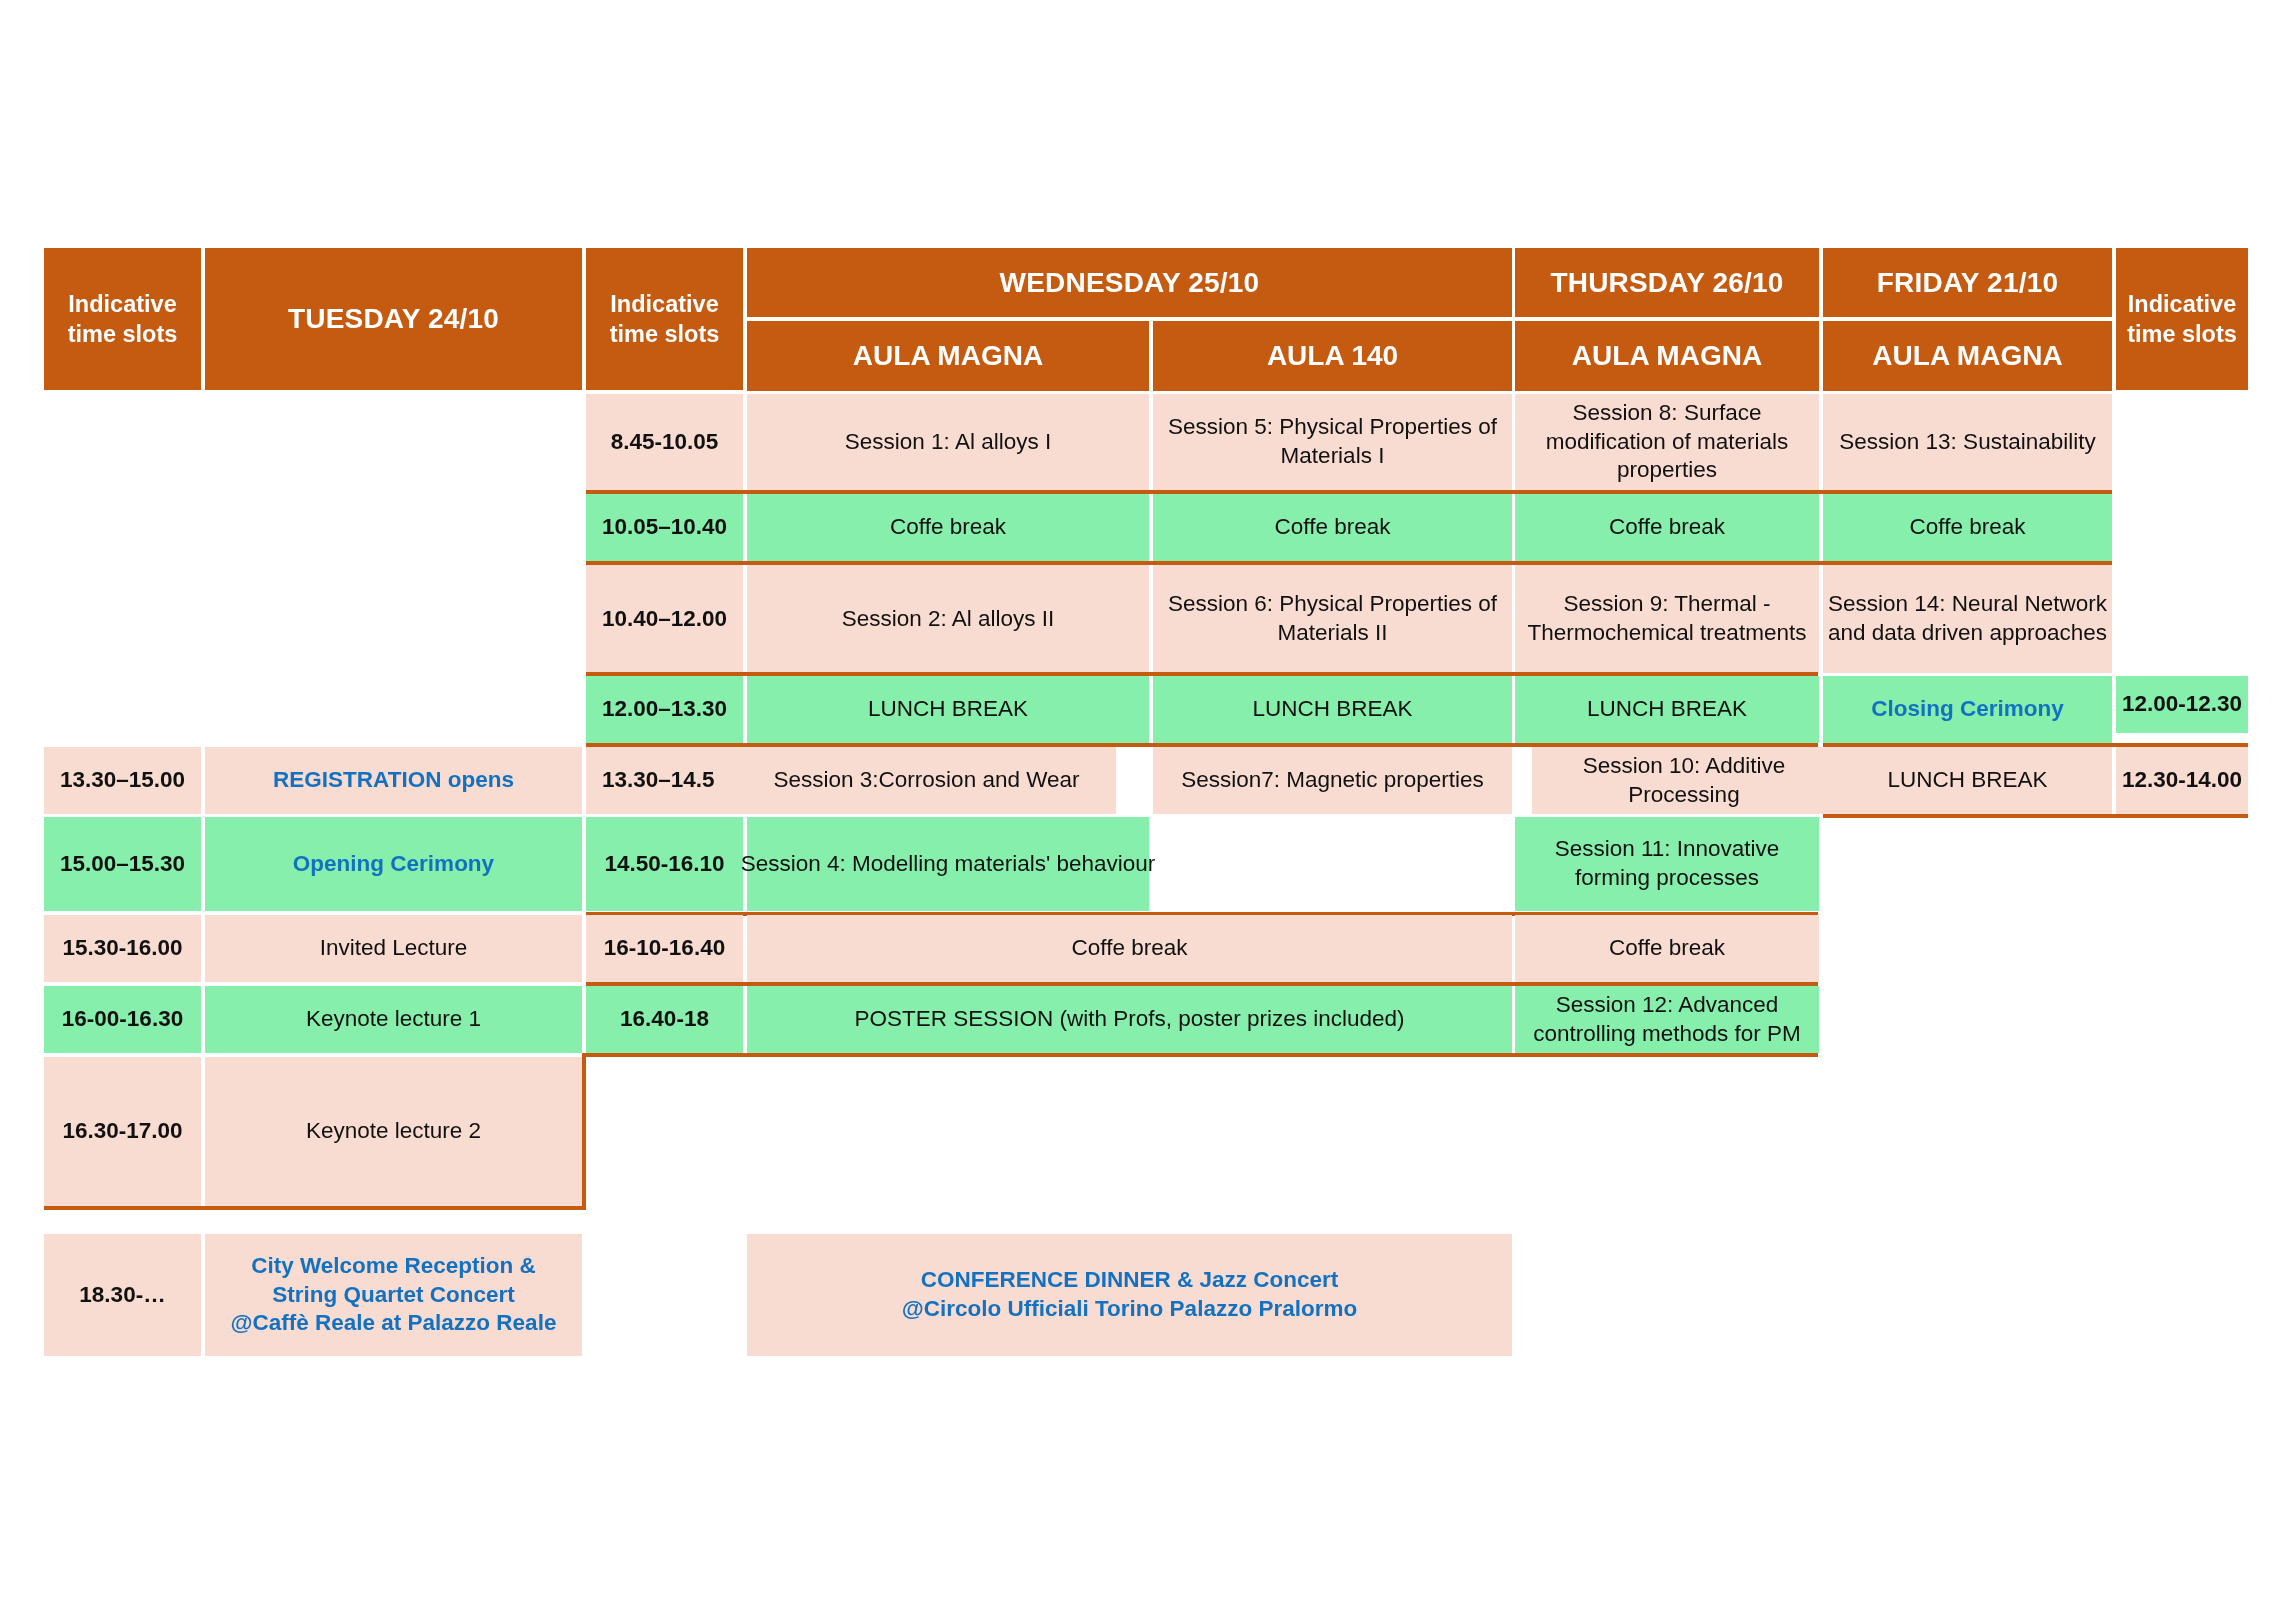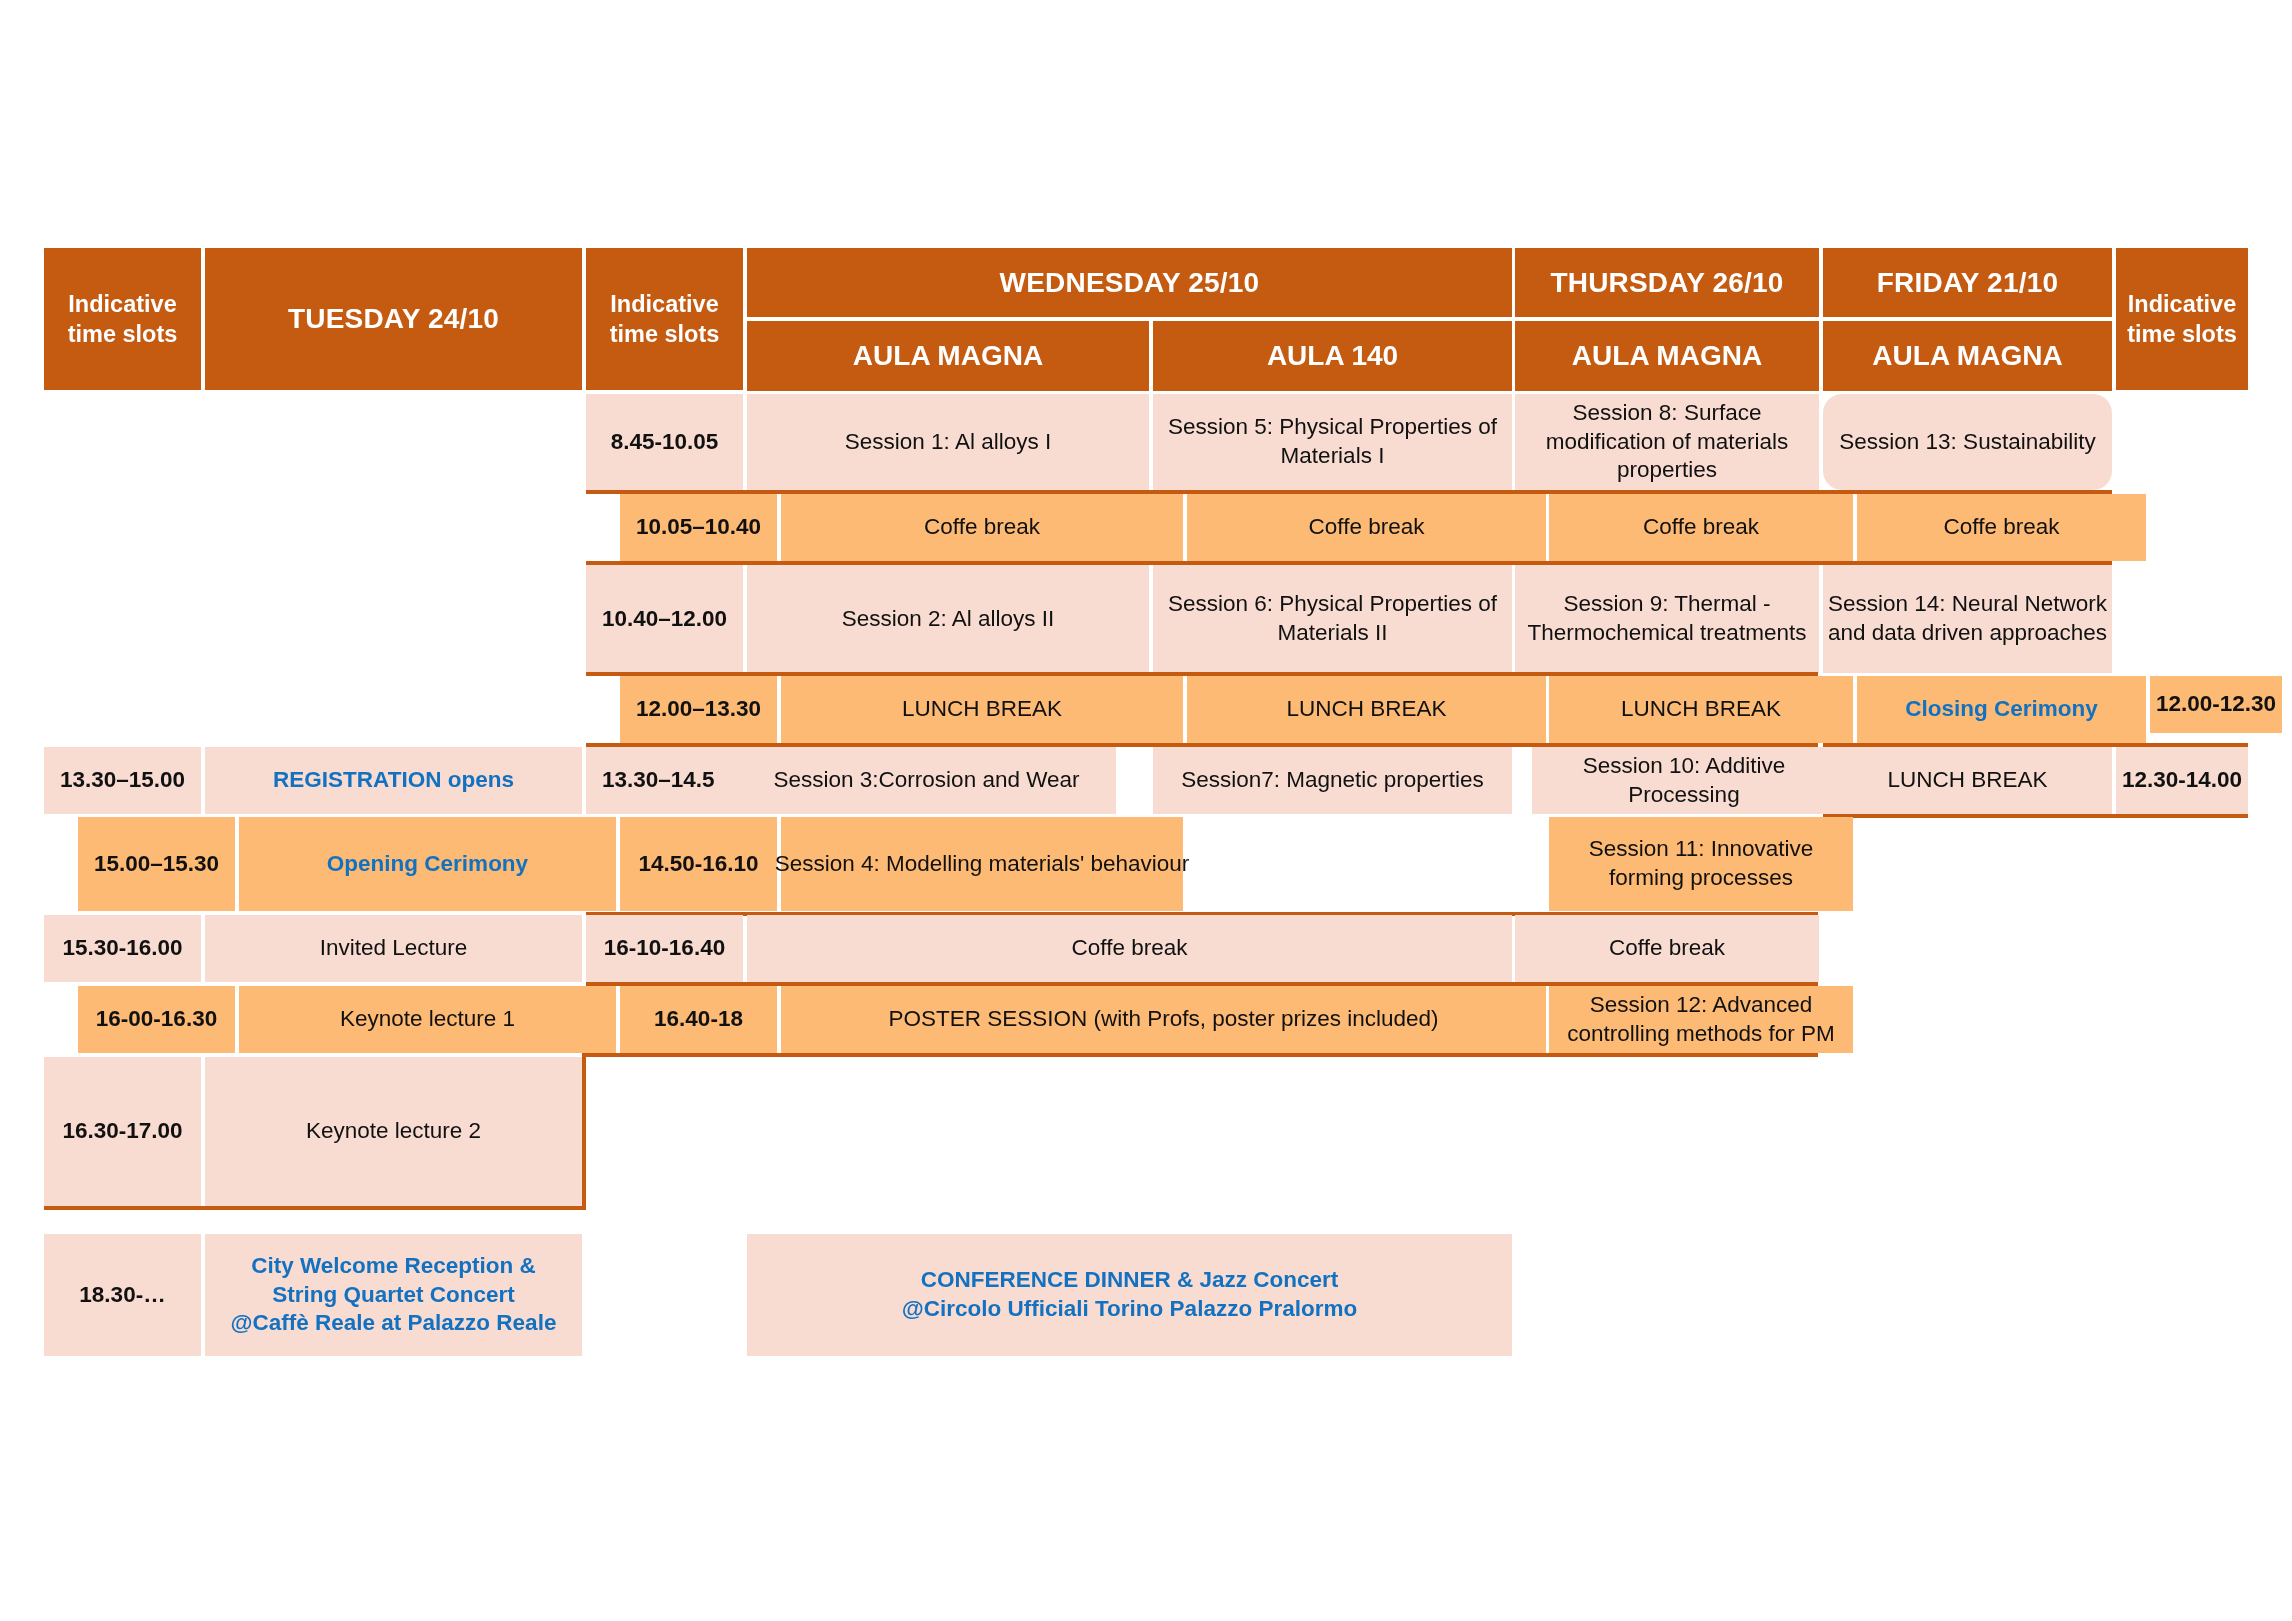--- a/index.html
+++ b/index.html
@@ -40,21 +40,21 @@
   .hdr {
     background: #C55A11;
     color: #ffffff;
     font-weight: bold;
   }
   .hdr-day   { font-size: 28px; letter-spacing: 0.2px; }
   .hdr-room  { font-size: 28px; }
   .hdr-small { font-size: 23.5px; }
 
   .pink-dark  { background: #F8DCD2; color: #111111; }
-  .pink-light { background: #fdba74; color: #111111; margin-left: 34px; }
+  .pink-light { background: #86efac; color: #111111; }
 
   .body-txt  { font-size: 22.5px; font-weight: normal; }
   .time-txt  { font-size: 22.5px; font-weight: bold; }
   .blue-txt  { color: #1271C0; font-weight: bold; font-size: 22.5px; }
 
   .nowrap { white-space: nowrap; }
 
   
   .rule-h {
     position: absolute;
@@ -86,21 +86,21 @@
   <div class="cell hdr hdr-room" style="left:1153px; top:321px; width:359px; height:70px;">AULA 140</div>
   <div class="cell hdr hdr-room" style="left:1515px; top:321px; width:304px; height:70px;">AULA MAGNA</div>
   <div class="cell hdr hdr-room" style="left:1823px; top:321px; width:289px; height:70px;">AULA MAGNA</div>
 
   <div class="cell hdr hdr-small" style="left:2116px; top:248px; width:132px; height:142px;">Indicative time slots</div>
 
   <div class="cell pink-dark time-txt" style="left:586px; top:394px; width:157px; height:96px;">8.45-10.05</div>
   <div class="cell pink-dark body-txt" style="left:747px; top:394px; width:402px; height:96px;">Session 1: Al alloys I</div>
   <div class="cell pink-dark body-txt" style="left:1153px; top:394px; width:359px; height:96px;">Session 5: Physical Properties of Materials I</div>
   <div class="cell pink-dark body-txt" style="left:1515px; top:394px; width:304px; height:96px;">Session 8: Surface modification of materials properties</div>
-  <div class="cell pink-dark body-txt" style="left:1823px; top:394px; width:289px; height:96px;border-radius:19px;">Session 13: Sustainability</div>
+  <div class="cell pink-dark body-txt" style="left:1823px; top:394px; width:289px; height:96px;">Session 13: Sustainability</div>
   <div class="rule-h" style="left:586px; top:490px; width:1526px;"></div>
 
   <div class="cell pink-light time-txt" style="left:586px; top:494px; width:157px; height:67px;">10.05–10.40</div>
   <div class="cell pink-light body-txt" style="left:747px; top:494px; width:402px; height:67px;">Coffe break</div>
   <div class="cell pink-light body-txt" style="left:1153px; top:494px; width:359px; height:67px;">Coffe break</div>
   <div class="cell pink-light body-txt" style="left:1515px; top:494px; width:304px; height:67px;">Coffe break</div>
   <div class="cell pink-light body-txt" style="left:1823px; top:494px; width:289px; height:67px;">Coffe break</div>
   <div class="rule-h" style="left:586px; top:561px; width:1526px;"></div>
 
   <div class="cell pink-dark time-txt" style="left:586px; top:565px; width:157px; height:108px;">10.40–12.00</div>

